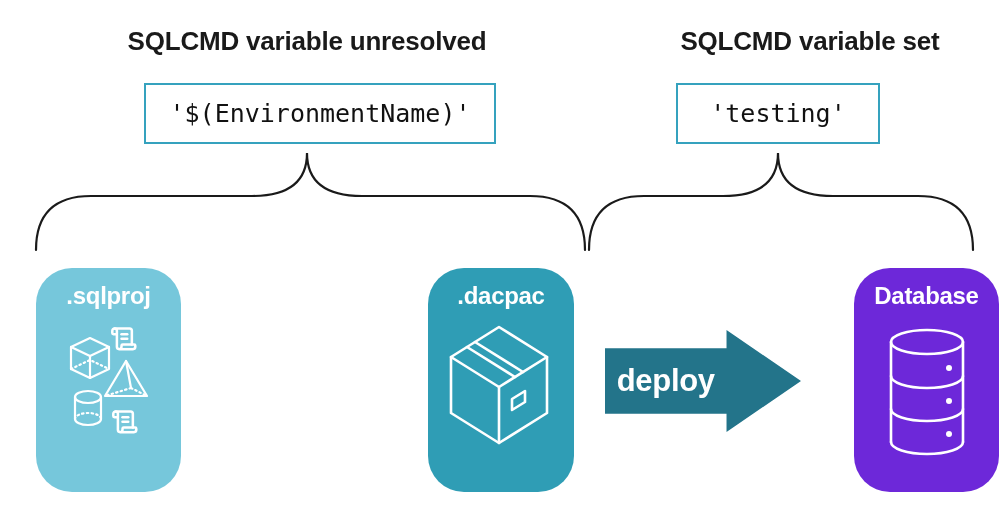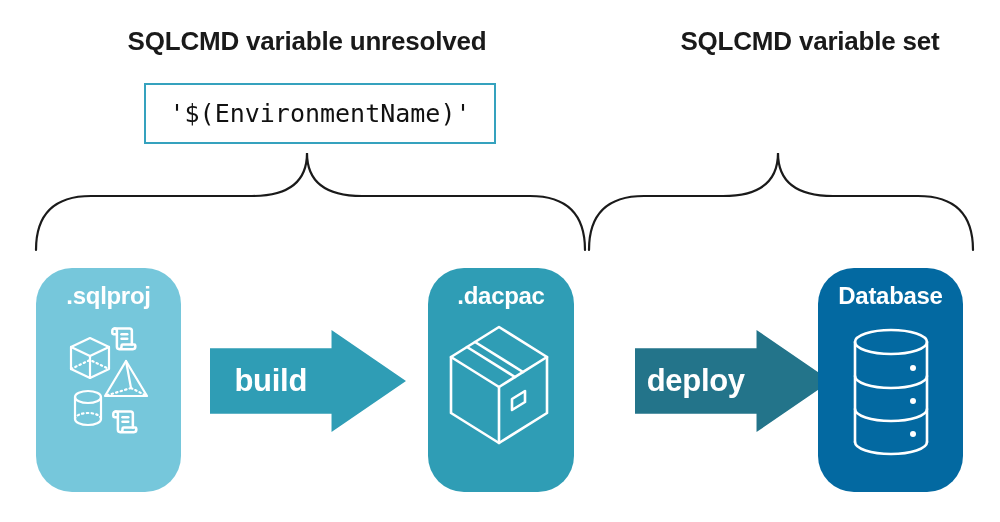--- a/index.html
+++ b/index.html
@@ -26,44 +26,47 @@
   .overlay-svg{position:absolute;left:0;top:0;width:1000px;height:522px;pointer-events:none;}
   .node{
     position:absolute;top:268px;width:145px;height:224px;border-radius:36px;box-sizing:border-box;
   }
   .node .node-title{
     position:absolute;top:14px;left:0;width:100%;text-align:center;
     color:#ffffff;font-size:24px;font-weight:700;letter-spacing:-0.3px;
   }
   .node-sqlproj{left:36px;background:#76C7DB;}
   .node-dacpac{left:428px;width:146px;background:#2F9DB5;}
-  .node-database{left:818px;background:#0369a1;}
+  .node-database{left:854px;background:#6d28d9;}
   .node-icon{position:absolute;}
   .arrow{
     position:absolute;top:330px;width:196px;height:102px;
     clip-path:polygon(0% 18%, 62% 18%, 62% 0%, 100% 50%, 62% 100%, 62% 82%, 0% 82%);
   }
   .arrow-build{left:210px;background:#2F9DB5;}
-  .arrow-deploy{left:635px;background:#23748A;}
+  .arrow-deploy{left:605px;background:#23748A;}
   .arrow .arrow-label{
     position:absolute;left:0;top:0;width:62%;height:100%;
     display:flex;align-items:center;justify-content:center;
     color:#ffffff;font-size:31px;font-weight:700;letter-spacing:-0.3px;
   }
 </style>
 </head>
 <body>
 
 <div class="canvas">
 
   <div class="heading left">SQLCMD variable unresolved</div>
   <div class="heading right">SQLCMD variable set</div>
 
   <div class="codebox left">
     <span>'$(EnvironmentName)'</span>
+  </div>
+  <div class="codebox right">
+    <span>'testing'</span>
   </div>
 
   <svg class="overlay-svg" viewBox="0 0 1000 522" fill="none" stroke="#1a1a1a" stroke-width="2.2" stroke-linecap="round">
     <path d="M 36 250 Q 36 196 91 196 L 252 196 Q 307 196 307 153
              Q 307 196 362 196 L 530 196 Q 585 196 585 250"></path>
     <path d="M 589 250 Q 589 196 644 196 L 723 196 Q 778 196 778 153
              Q 778 196 833 196 L 918 196 Q 973 196 973 250"></path>
   </svg>
 
   <div class="node node-sqlproj">
@@ -100,23 +103,20 @@
 
       <g transform="translate(62,88) scale(1.15)">
         <path d="M15 12h-5"></path>
           <path d="M15 8h-5"></path>
         <path d="M19 17V5a2 2 0 0 0-2-2H4"></path>
         <path d="M8 21h12a2 2 0 0 0 2-2v-1a1 1 0 0 0-1-1H11a1 1 0 0 0-1 1v1a2 2 0 1 1-4 0V5a2 2 0 1 0-4 0v2a1 1 0 0 0 1 1h3"></path>
       </g>
     </svg>
   </div>
 
-  <div class="arrow arrow-build">
-    <div class="arrow-label">build</div>
-  </div>
 
   <div class="node node-dacpac">
     <div class="node-title">.dacpac</div>
     <svg class="node-icon" style="left:20px;top:57px" width="102" height="120" viewBox="0 0 102 120" fill="none" stroke="#ffffff" stroke-width="2.6" stroke-linecap="round" stroke-linejoin="round">
       <path d="M51 2 L99 32 V88 L51 118 L3 88 V32 Z"></path>
       <path d="M3 32 L51 62 L99 32"></path>
       <path d="M51 62 V118"></path>
       <path d="M27 17 L75 47 M19 22 L67 52"></path>
       <path d="M64 74 l13 -8 v11 l-13 8 z"></path>
     </svg>

